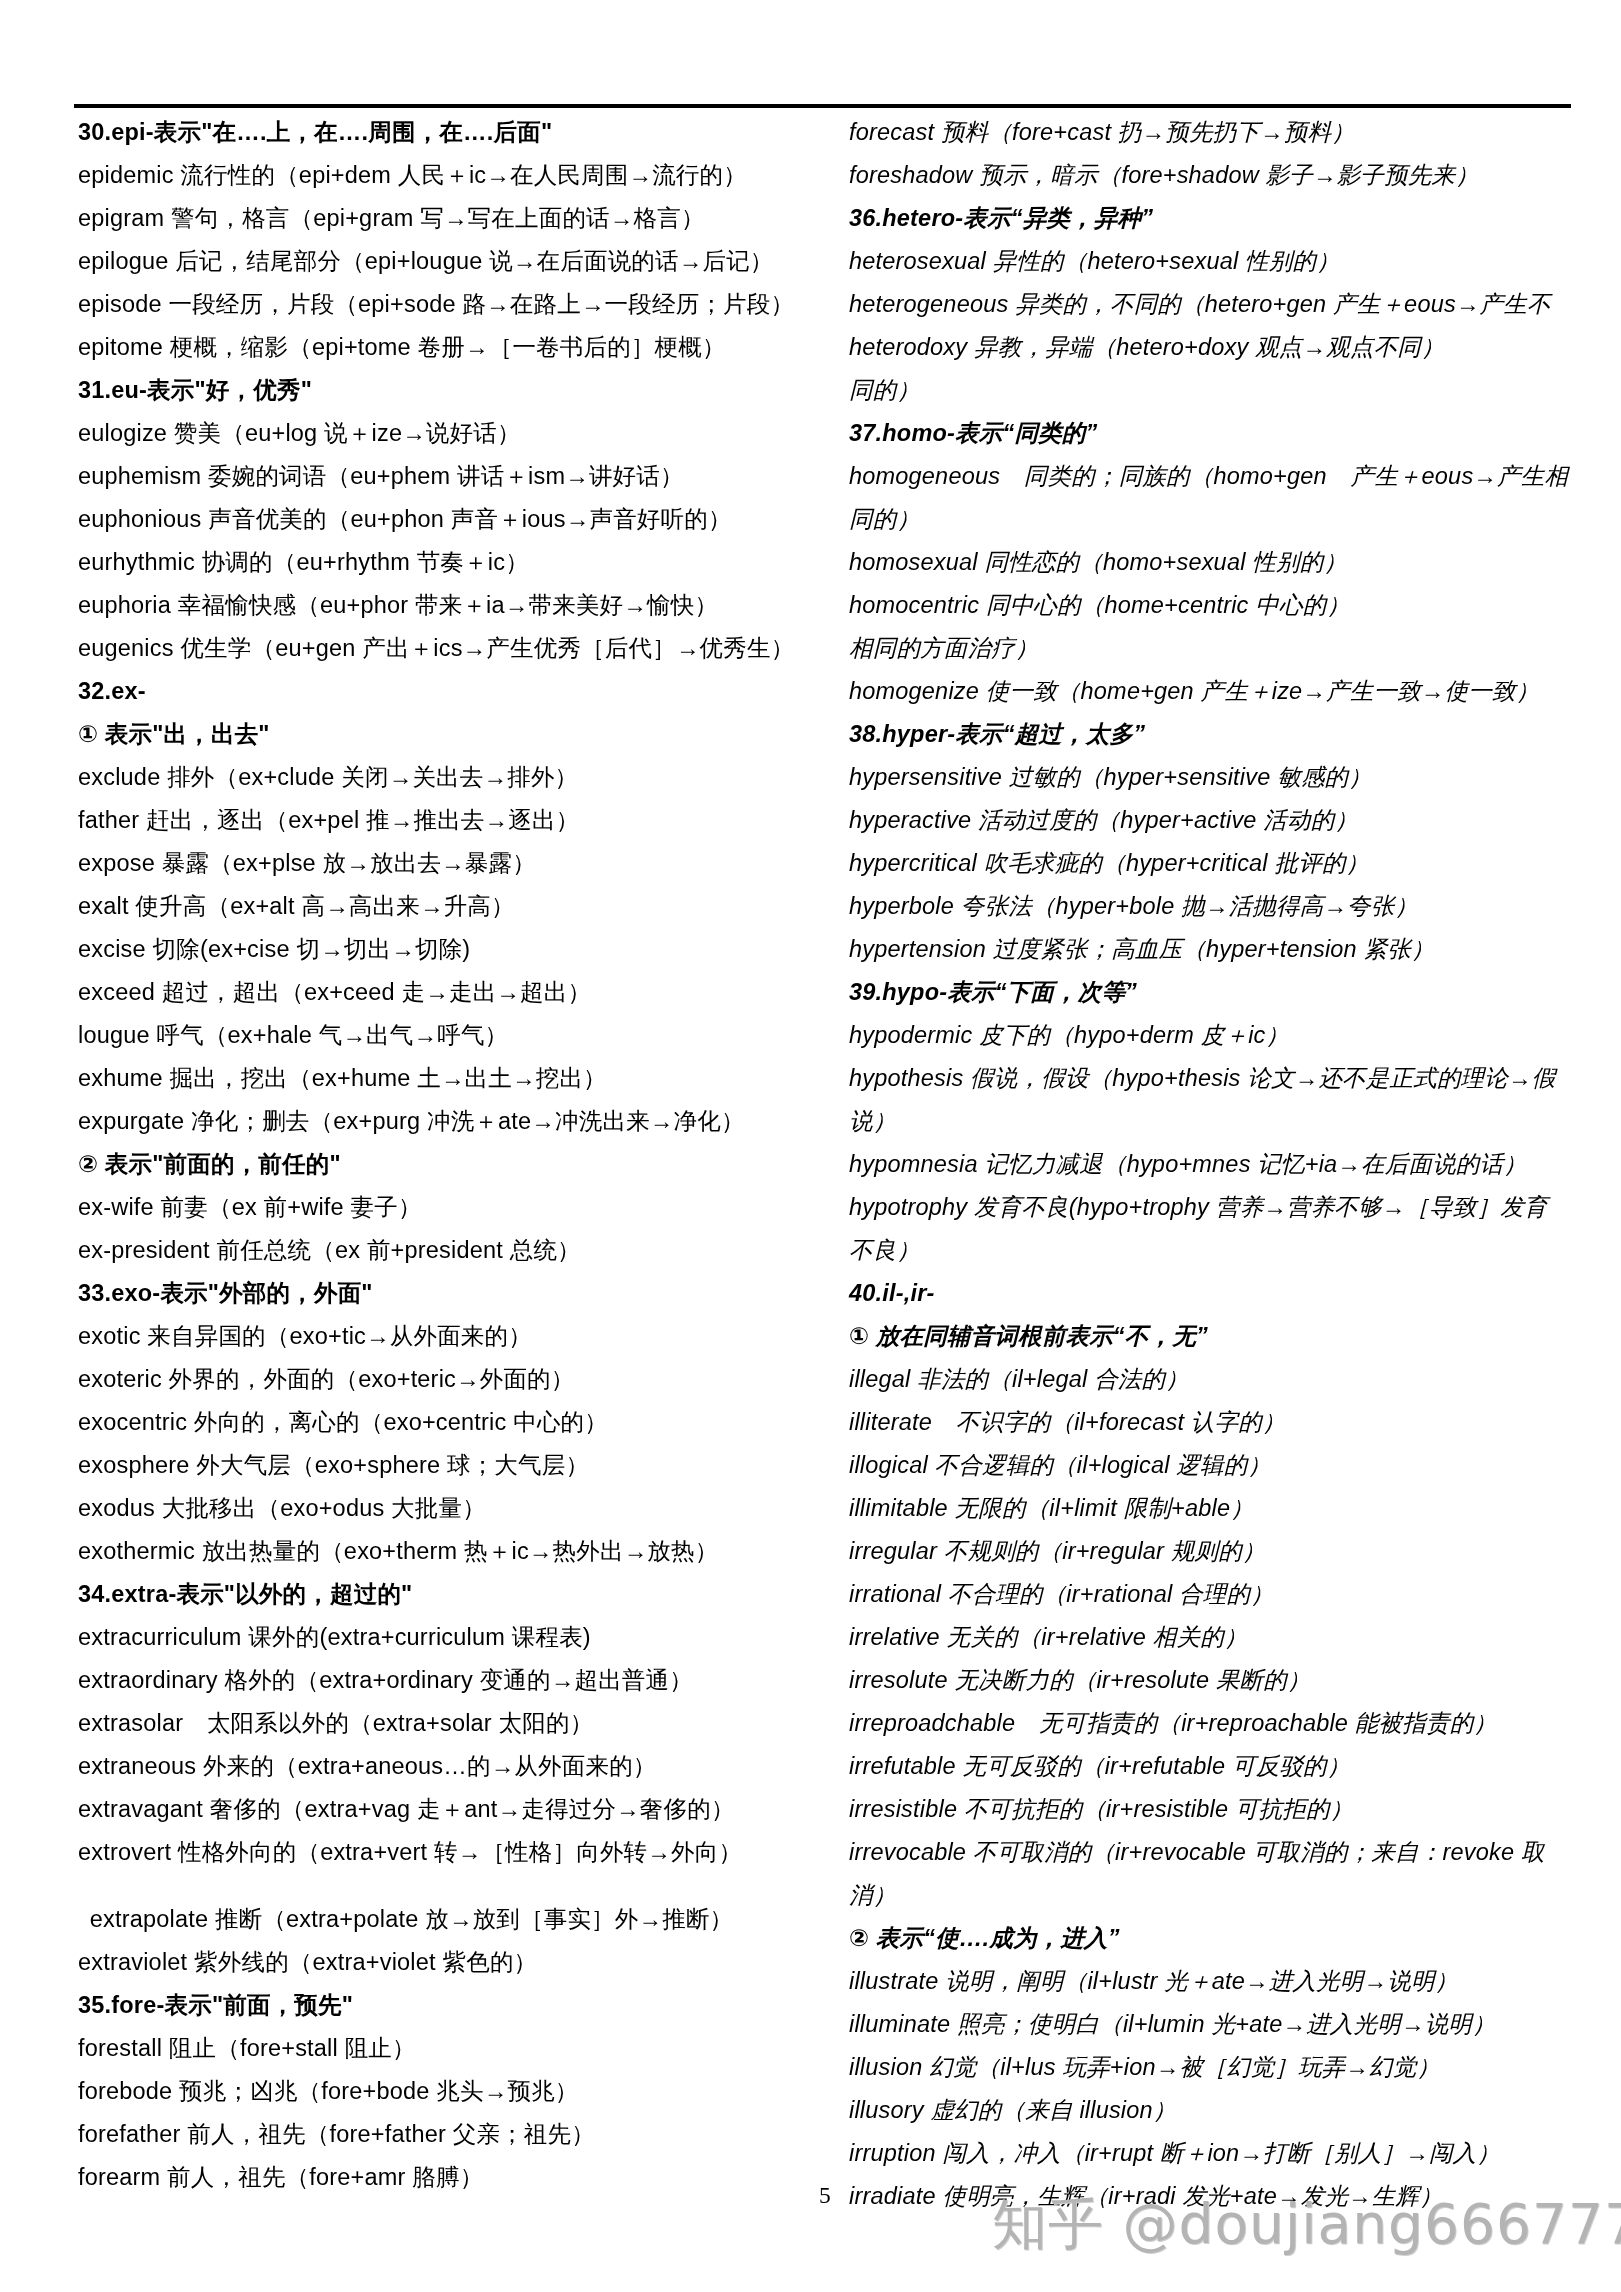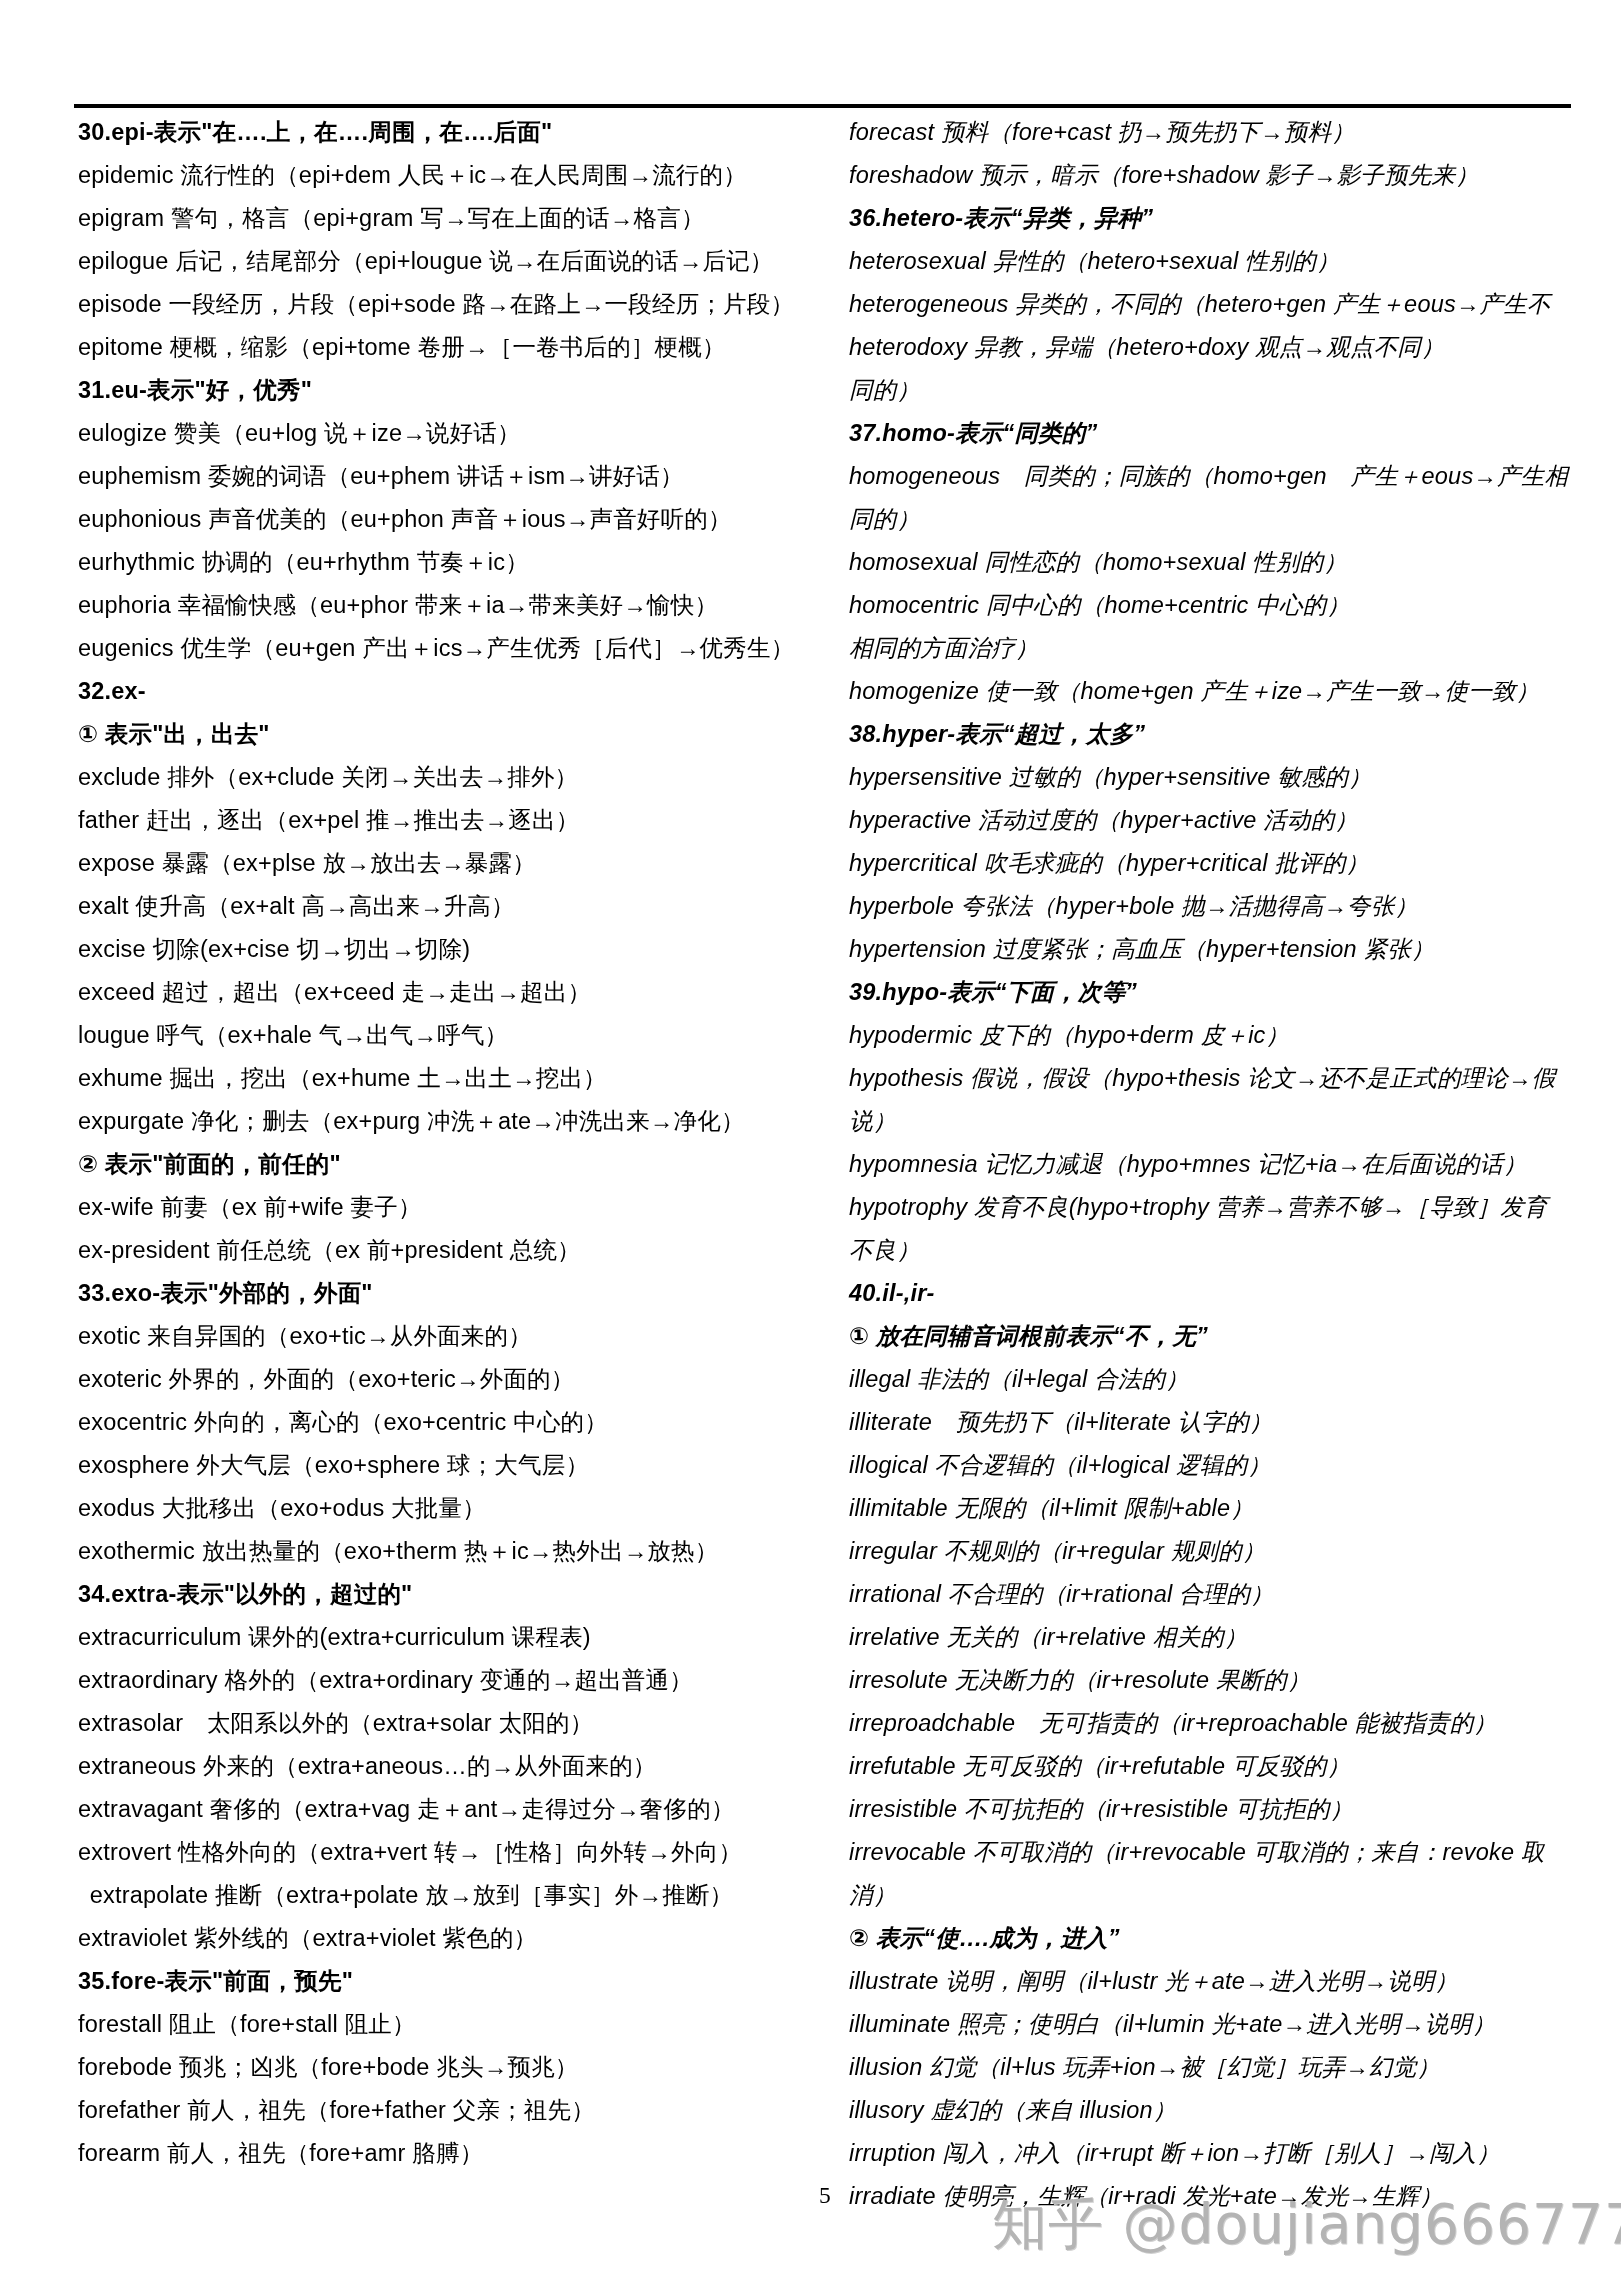--- a/index.html
+++ b/index.html
@@ -4,21 +4,21 @@
 <style>
   html, body { margin: 0; padding: 0; background: #ffffff; }
   body { width: 1621px; height: 2293px; position: relative; overflow: hidden;
          font-family: "Liberation Sans", "DejaVu Sans", sans-serif; color: #000; }
   .rule { position: absolute; left: 74px; top: 104px; width: 1497px; height: 3.9px; background: #000; }
   .col { position: absolute; top: 111px; }
   .col.left { left: 78px; width: 755px; }
   .col.right { left: 849px; width: 730px; font-style: italic; }
   .line { height: 43px; line-height: 43px; font-size: 23.5px; white-space: nowrap; letter-spacing: 0.2px; }
   .line.heading { font-weight: bold; }
-  .line.indent { padding-left: 11.8px; }
+  .line.indent { padding-left: 11.8px; margin-top: 24px; }
   .line.cont { }
   .pagenum { position: absolute; left: 819px; top: 2182px; font-family: "Liberation Serif", serif; font-size: 23.5px; }
   .watermark { position: absolute; left: 992px; top: 2188px; font-size: 55px; color: #b4b4b4;
                font-family: "DejaVu Sans", sans-serif; letter-spacing: 1px; white-space: nowrap;
                text-shadow: 1px 1px 0 #d0d0d0; }
 </style>
 </head>
 <body>
 
 <div class="rule"></div>
@@ -97,21 +97,21 @@
     <div class="line heading">39.hypo-表示“下面，次等”</div>
     <div class="line">hypodermic 皮下的（hypo+derm 皮＋ic）</div>
     <div class="line">hypothesis 假说，假设（hypo+thesis 论文→还不是正式的理论→假</div>
     <div class="line cont">说）</div>
     <div class="line">hypomnesia 记忆力减退（hypo+mnes 记忆+ia→在后面说的话）</div>
     <div class="line">hypotrophy 发育不良(hypo+trophy 营养→营养不够→［导致］发育</div>
     <div class="line cont">不良）</div>
     <div class="line heading">40.il-,ir-</div>
     <div class="line heading">① 放在同辅音词根前表示“不，无”</div>
     <div class="line">illegal 非法的（il+legal 合法的）</div>
-    <div class="line">illiterate　预先扔下（il+literate 认字的）</div>
+    <div class="line">illiterate　不识字的（il+forecast 认字的）</div>
     <div class="line">illogical 不合逻辑的（il+logical 逻辑的）</div>
     <div class="line">illimitable 无限的（il+limit 限制+able）</div>
     <div class="line">irregular 不规则的（ir+regular 规则的）</div>
     <div class="line">irrational 不合理的（ir+rational 合理的）</div>
     <div class="line">irrelative 无关的（ir+relative 相关的）</div>
     <div class="line">irresolute 无决断力的（ir+resolute 果断的）</div>
     <div class="line">irreproadchable　无可指责的（ir+reproachable 能被指责的）</div>
     <div class="line">irrefutable 无可反驳的（ir+refutable 可反驳的）</div>
     <div class="line">irresistible 不可抗拒的（ir+resistible 可抗拒的）</div>
     <div class="line">irrevocable 不可取消的（ir+revocable 可取消的；来自：revoke 取</div>

